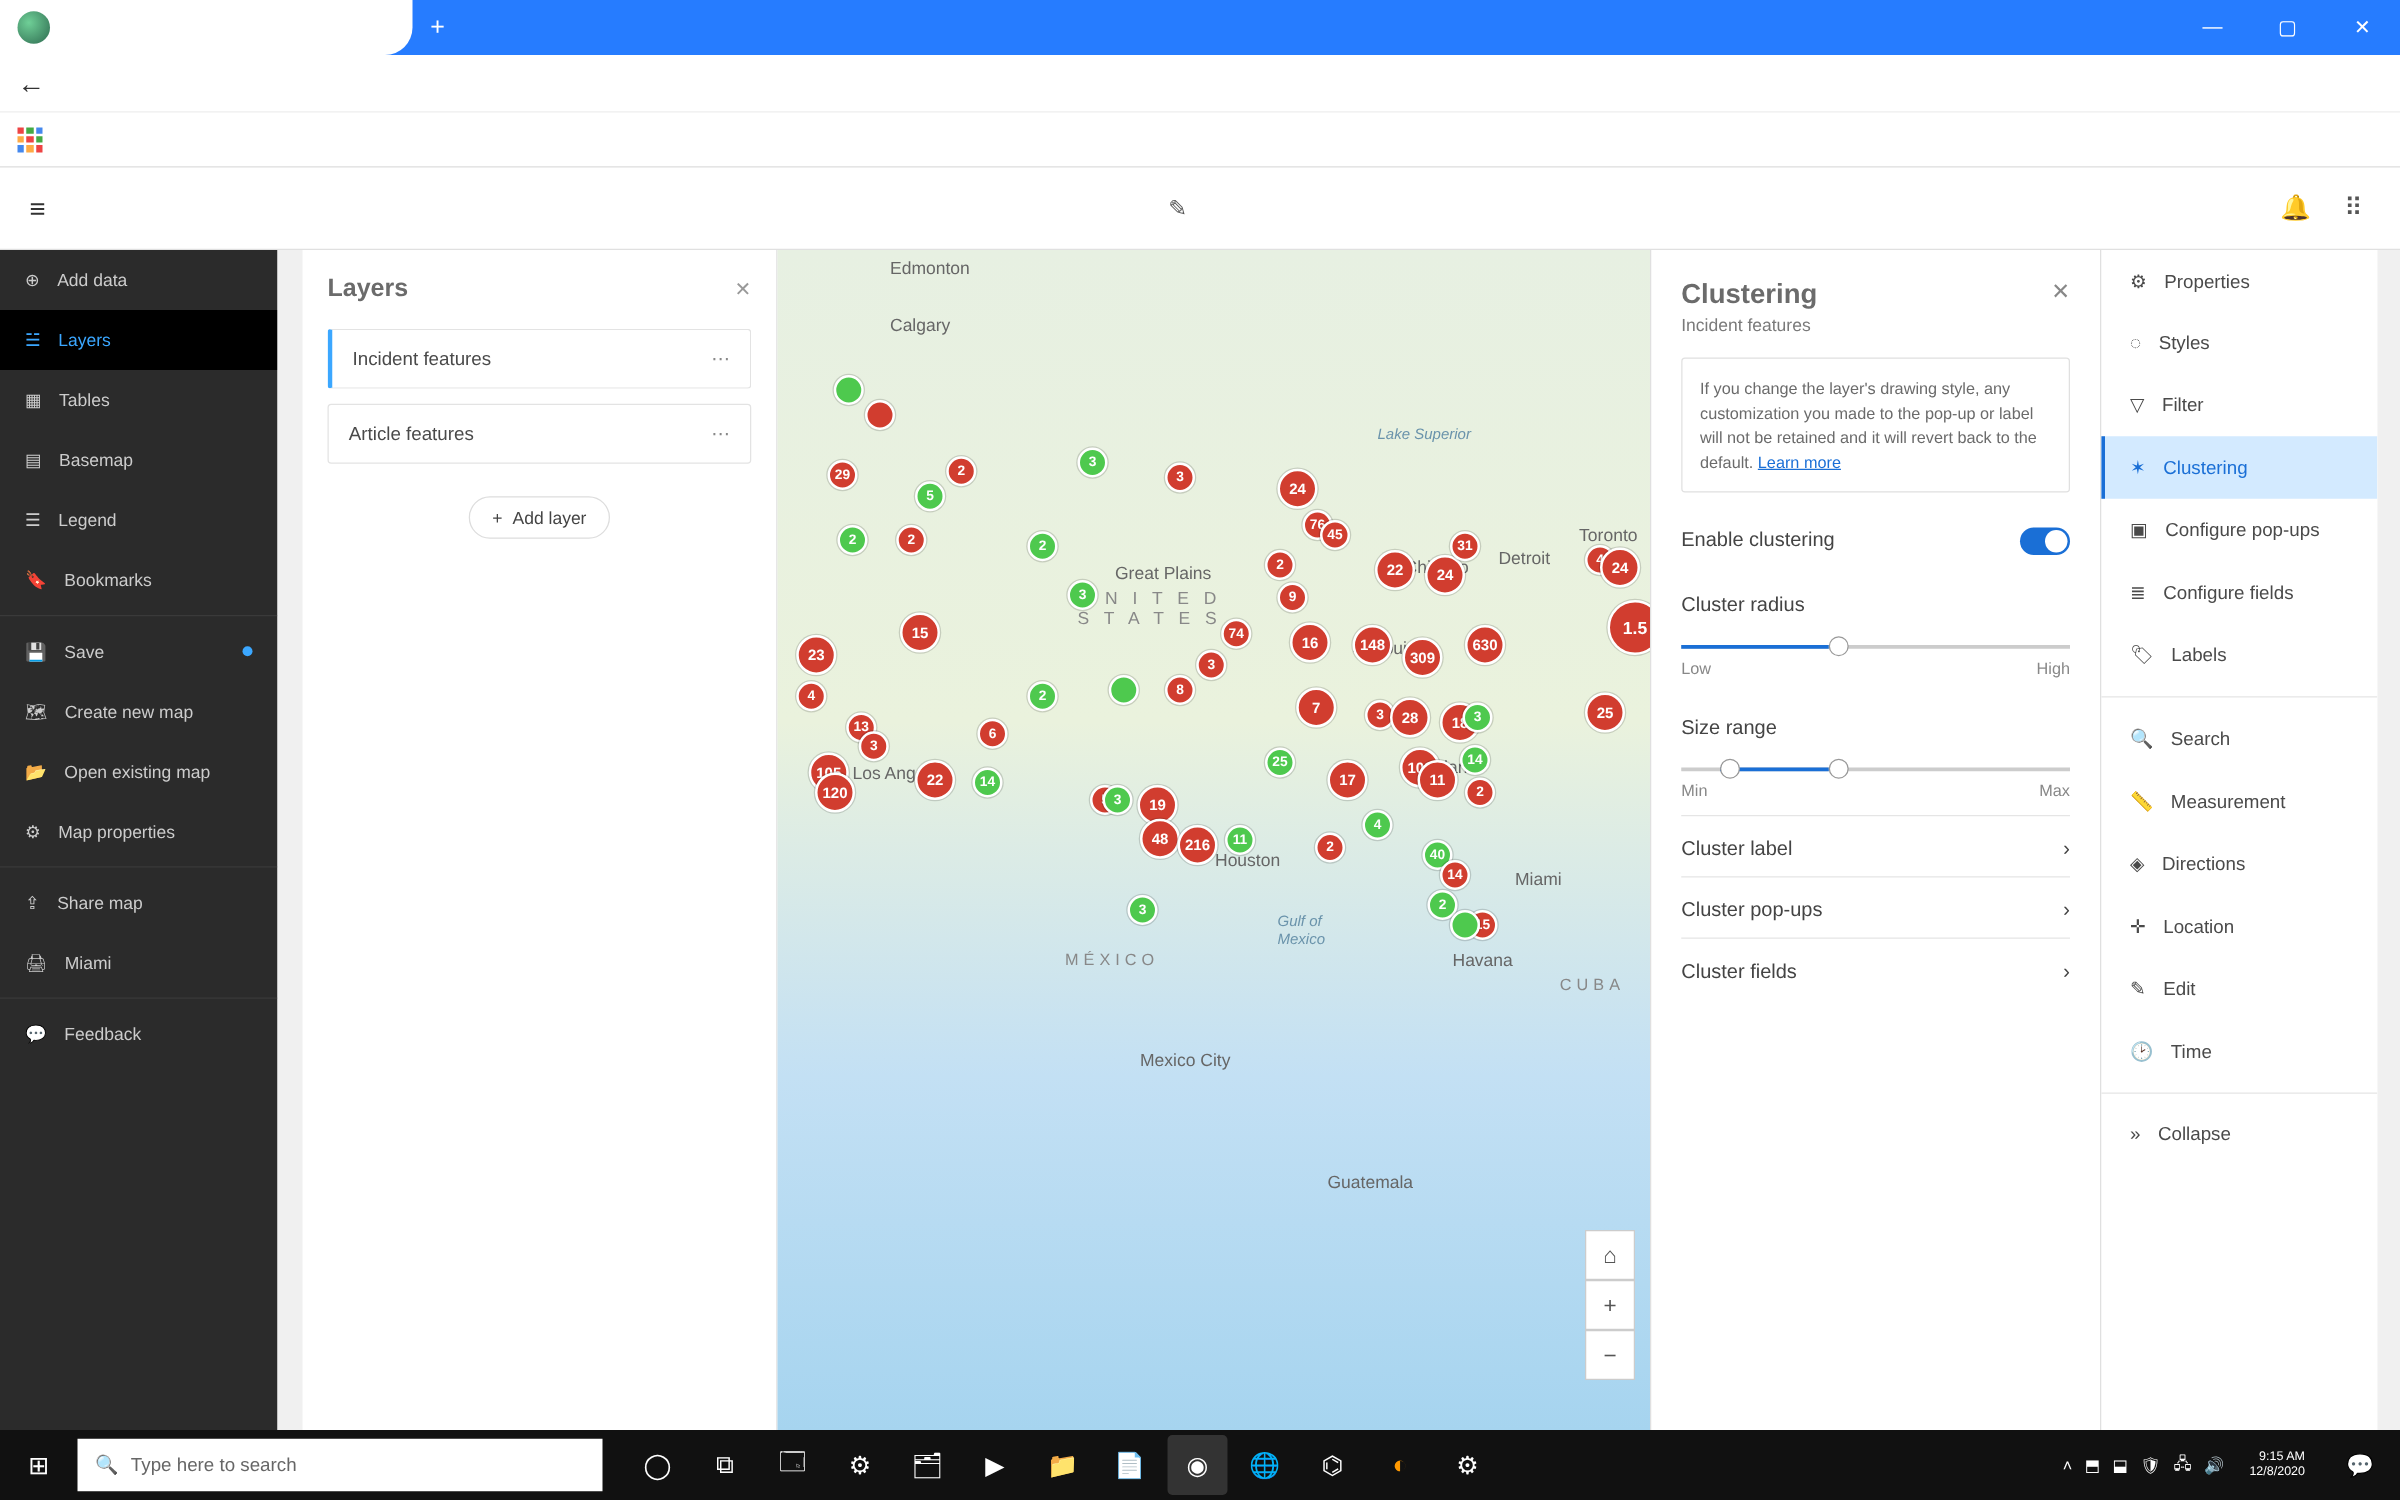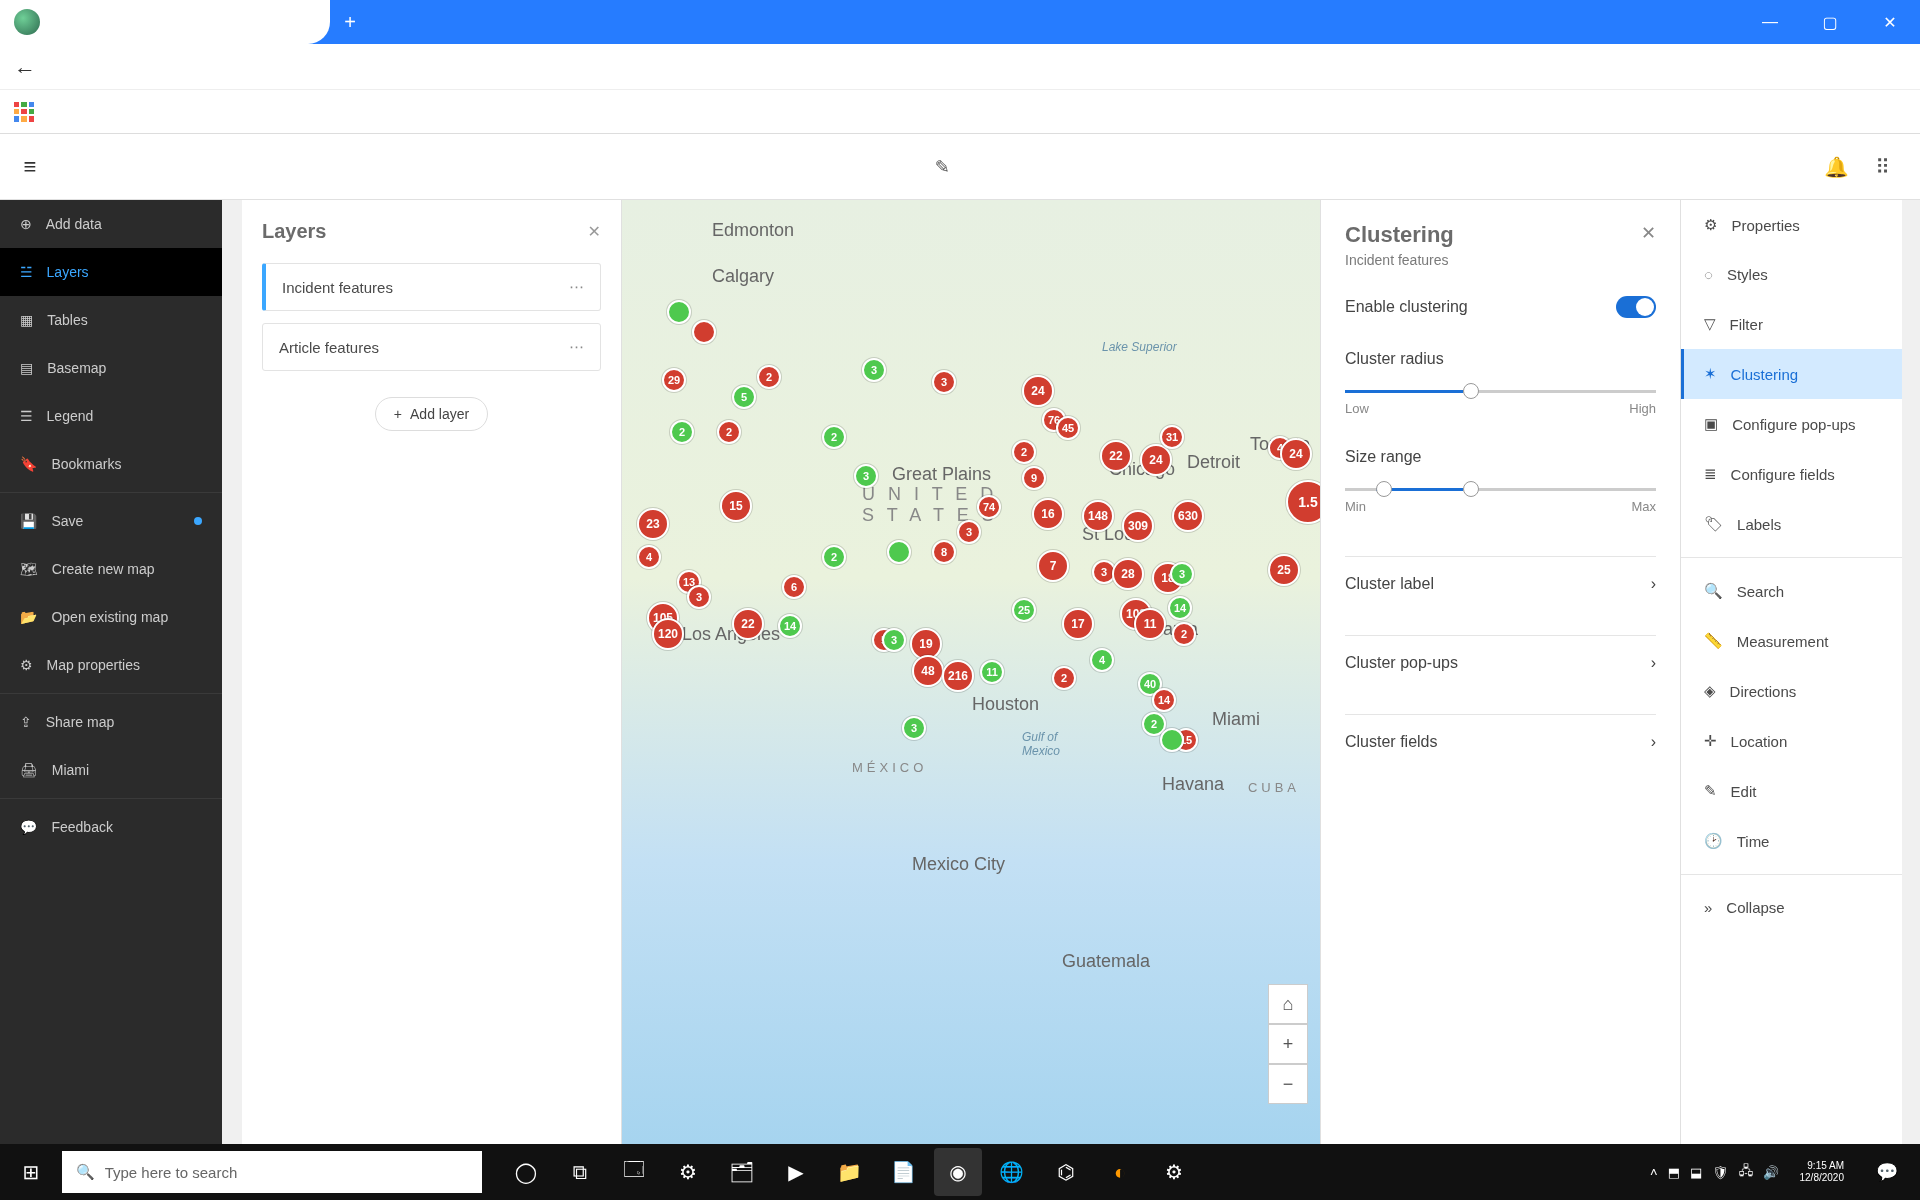--- a/index.html
+++ b/index.html
@@ -35,21 +35,21 @@
 .scroll-gutter { width: 20px; background: #f0f0f0; }
 
 .layers-panel { width: 380px; border-right: 1px solid #e0e0e0; padding: 20px; display: flex; flex-direction: column; gap: 12px; }
 .layers-panel .hdr { display: flex; align-items: center; justify-content: space-between; margin-bottom: 8px; }
 .layers-panel .hdr h3 { font-size: 20px; font-weight: 600; color: #6b6b6b; }
 .layer-row { border: 1px solid #e3e3e3; border-radius: 3px; padding: 14px 16px; display: flex; align-items: center; justify-content: space-between; font-size: 15px; color: #4a4a4a; }
 .layer-row.sel { border-left: 4px solid #3ba7ff; }
 .add-layer { align-self: center; margin-top: 14px; border: 1px solid #ddd; border-radius: 18px; padding: 8px 18px; display: flex; gap: 8px; align-items: center; background: #fff; font-size: 14px; color: #444; }
 
 .map { flex: 1; position: relative; background: linear-gradient(180deg,#e7f0e2 0%, #eaf2dd 40%, #c3e0f4 70%, #a6d4ef 100%); overflow: hidden; }
-.map .citylabel { position: absolute; font-size: 18px; color: #666; margin-top: 14px; }
+.map .citylabel { position: absolute; font-size: 14px; color: #666; }
 .map .waterlabel { position: absolute; font-size: 12px; font-style: italic; color: #6a93ab; }
 .map .countrylabel { position: absolute; font-size: 13px; letter-spacing: 4px; color: #888; text-transform: uppercase; }
 .cluster { position: absolute; border-radius: 50%; display: flex; align-items: center; justify-content: center; color: #fff; font-size: 12px; font-weight: 700; border: 2px solid #fff; box-shadow: 0 0 0 1px rgba(0,0,0,.15); }
 .cluster.red { background: #d13d2f; }
 .cluster.green { background: #4ec94e; }
 .cluster.big { width: 44px; height: 44px; font-size: 14px; }
 .cluster.med { width: 32px; height: 32px; }
 .cluster.sm  { width: 24px; height: 24px; font-size: 11px; }
 .map .attribution { position: absolute; bottom: 2px; left: 6px; right: 6px; font-size: 12px; color: #555; display: flex; justify-content: space-between; background: rgba(255,255,255,.6); padding: 2px 4px; }
 .map-ctrls { position: absolute; right: 12px; bottom: 40px; display: flex; flex-direction: column; gap: 0; }
@@ -62,21 +62,21 @@
 .infobox { border: 1px solid #e0e0e0; border-radius: 3px; padding: 14px; font-size: 13px; color: #6b6b6b; margin-top: 18px; line-height: 1.5; }
 .infobox a { color: #1a6fd6; text-decoration: underline; }
 .row-flex { display: flex; align-items: center; justify-content: space-between; margin-top: 28px; font-size: 16px; color: #444; }
 .toggle { width: 40px; height: 22px; background: #1a6fd6; border-radius: 11px; position: relative; }
 .toggle::after { content: ""; width: 18px; height: 18px; background: #fff; border-radius: 50%; position: absolute; right: 2px; top: 2px; }
 .section-title { font-size: 16px; color: #444; margin-top: 32px; }
 .slider-track { height: 3px; background: #ccc; position: relative; margin: 22px 0 8px; }
 .slider-track .fill { position: absolute; height: 3px; background: #1a6fd6; }
 .slider-track .thumb { position: absolute; width: 16px; height: 16px; background: #fff; border: 1px solid #999; border-radius: 50%; top: -7px; }
 .minmax { display: flex; justify-content: space-between; font-size: 13px; color: #888; }
-.expander { border-top: 1px solid #e5e5e5; margin-top: 42px; padding: 18px 0 0; display: flex; justify-content: space-between; align-items: center; font-size: 16px; color: #444; }
+.expander { border-top: 1px solid #e5e5e5; margin-top: 12px; padding: 18px 0 0; display: flex; justify-content: space-between; align-items: center; font-size: 16px; color: #444; }
 
 .rightnav { width: 222px; border-left: 1px solid #e0e0e0; overflow-y: auto; }
 .rightnav .ritem { display: flex; align-items: center; gap: 14px; padding: 16px 20px; font-size: 15px; color: #4a4a4a; border-left: 3px solid transparent; }
 .rightnav .ritem.active { background: #d3eaff; color: #1a6fd6; border-left-color: #1a6fd6; }
 .scroll-gutter2 { width: 18px; background: #f0f0f0; }
 
 
 .taskbar { height: 56px; background: #111; display: flex; align-items: center; color: #fff; }
 .taskbar .start { width: 62px; text-align: center; font-size: 20px; }
 .taskbar .search { flex: 0 0 420px; background: #fff; color: #666; height: 42px; display: flex; align-items: center; gap: 10px; padding: 0 14px; font-size: 15px; }
@@ -306,20 +306,23 @@
       <button>⌂</button>
       <button>+</button>
       <button>−</button>
     </div>
   </div>
 
   <div class="cluster-panel">
     <h2>Clustering</h2>
     <span class="close">✕</span>
     <div class="sub">Incident features</div>
+    <div class="infobox">
+      <span>If you change the layer's drawing style, any customization you made to the pop-up or label will not be retained and it will revert back to the default. </span><a>Learn more</a>
+    </div>
     <div class="row-flex">
       <span>Enable clustering</span>
       <div class="toggle"></div>
     </div>
     <div class="section-title">Cluster radius</div>
     <div class="slider-track">
       <div class="fill" style="left:0;width:38%"></div>
       <div class="thumb" style="left:38%"></div>
     </div>
     <div class="minmax">

